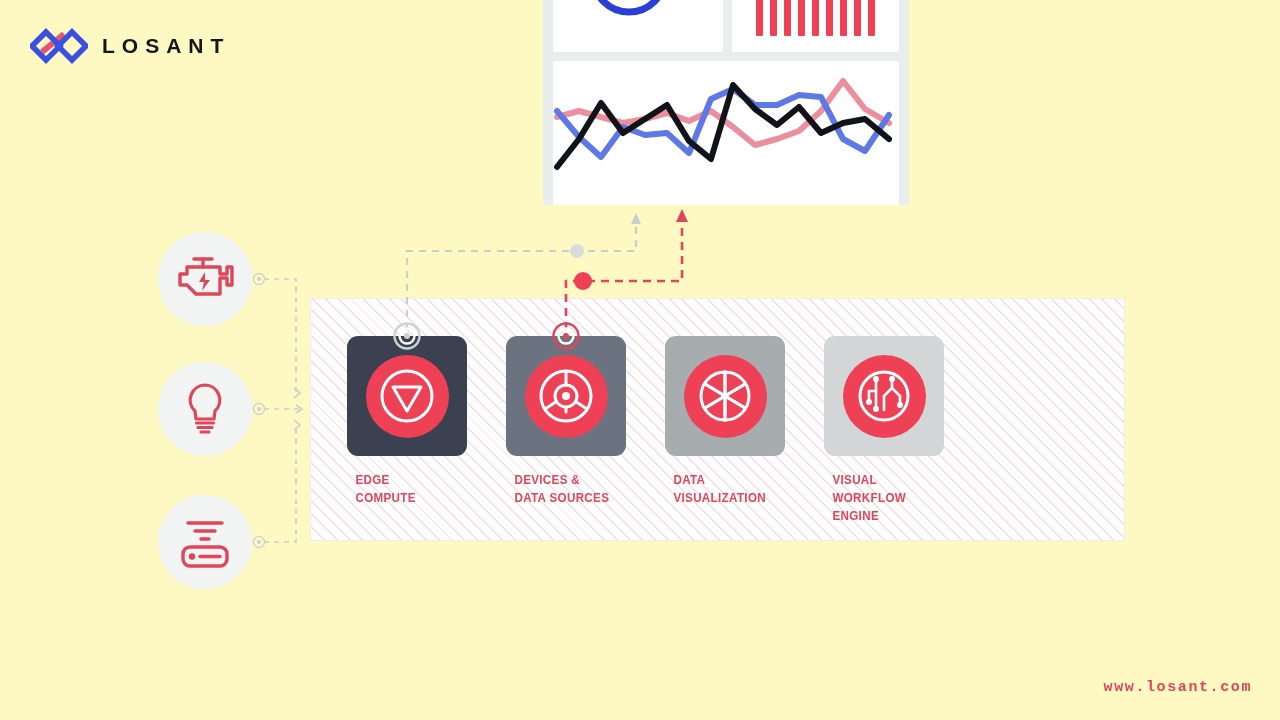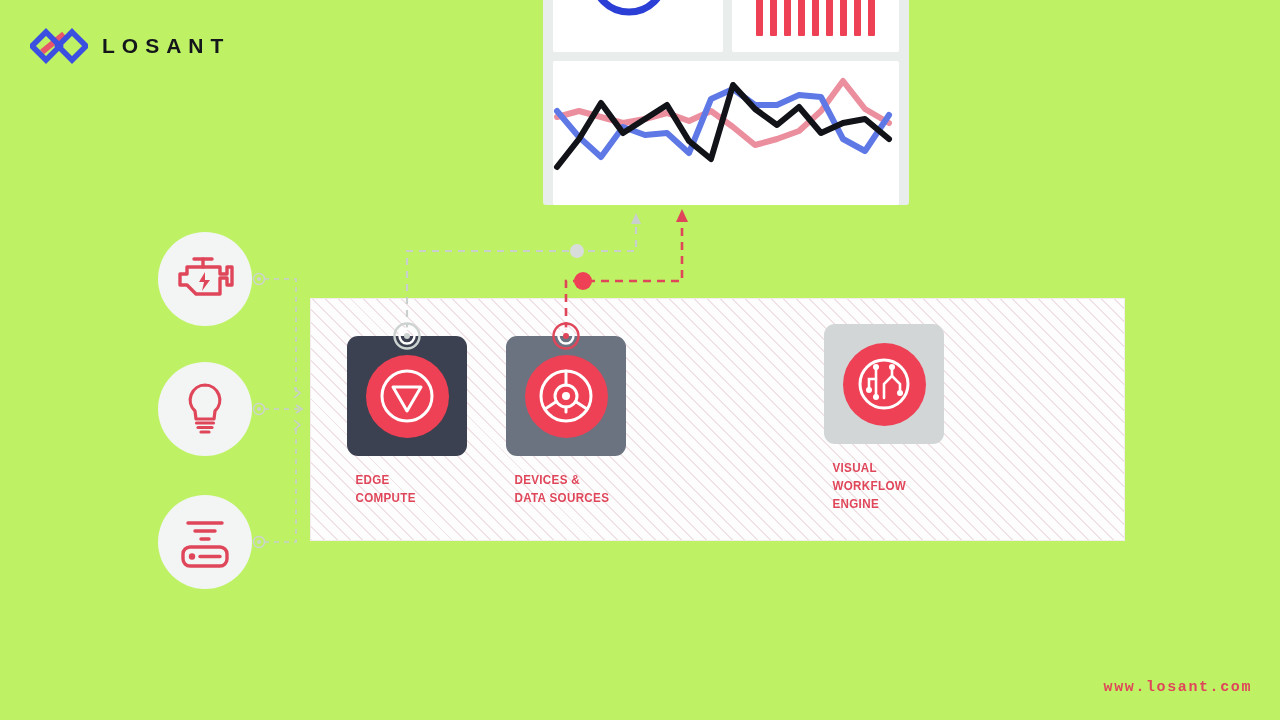--- a/index.html
+++ b/index.html
@@ -2,21 +2,21 @@
 <html><head>
 <meta charset="utf-8">
 <style>
   * { box-sizing: border-box; margin: 0; padding: 0; }
   html, body {
     width: 1280px; height: 720px;
     background: #ffffff;
     font-family: "Liberation Sans", sans-serif;
     overflow: hidden;
   }
-  #stage { position: relative; width: 1280px; height: 720px; background:#bef264;text-decoration:underline; }
+  #stage { position: relative; width: 1280px; height: 720px; background:#fef9c3;text-decoration:underline; }
 
   
   #logo { position:absolute; left:30px; top:26px; display:flex; align-items:center; }
   #logo .mark { width:58px; height:40px; }
   #logo .word {
     margin-left:14px; font-size:21px; font-weight:700; letter-spacing:7px;
     color:#14161c; font-family:"Liberation Sans", sans-serif;
   }
 
   
@@ -229,22 +229,41 @@
             <path d="M39.5 35.5 L51 43"></path>
           </g>
           <circle cx="30" cy="30" r="4" fill="#ffffff"></circle>
         </svg>
       </div>
     </div>
     <div class="tile-label">DEVICES &amp;
 DATA SOURCES</div>
   </div>
 
-
-  <div class="tile-col" style="left:824px; top:324px;">
+  <div class="tile-col" style="left:665px; top:336px;">
+    <div class="tile" style="background:#a7acae;">
+      <div class="tile-disc">
+        <svg width="60" height="60" viewBox="0 0 60 60">
+          <g fill="none" stroke="#ffffff" stroke-width="3" stroke-linecap="round" stroke-linejoin="round">
+            <circle cx="30" cy="30" r="24"></circle>
+            <path d="M30 6 L30 30 L50 18"></path>
+            <path d="M50 18 L30 30 L50 42"></path>
+            <path d="M50 42 L30 30 L30 54"></path>
+            <path d="M30 54 L30 30 L10 42"></path>
+            <path d="M10 42 L30 30 L10 18"></path>
+            <path d="M10 18 L30 30 L30 6"></path>
+          </g>
+        </svg>
+      </div>
+    </div>
+    <div class="tile-label">DATA
+VISUALIZATION</div>
+  </div>
+
+  <div class="tile-col" style="left:824px; top:336px;">
     <div class="tile" style="background:#d2d6d7;">
       <div class="tile-disc">
         <svg width="60" height="60" viewBox="0 0 60 60">
           <circle cx="30" cy="30" r="24" fill="none" stroke="#ffffff" stroke-width="3"></circle>
           <g fill="none" stroke="#ffffff" stroke-width="2.6" stroke-linecap="round">
             <path d="M22 13 V41"></path>
             <path d="M22 25 H15 V34"></path>
             <path d="M38 13 V22 L30 30 V44"></path>
             <path d="M38 22 L46 30 V37"></path>
           </g>

